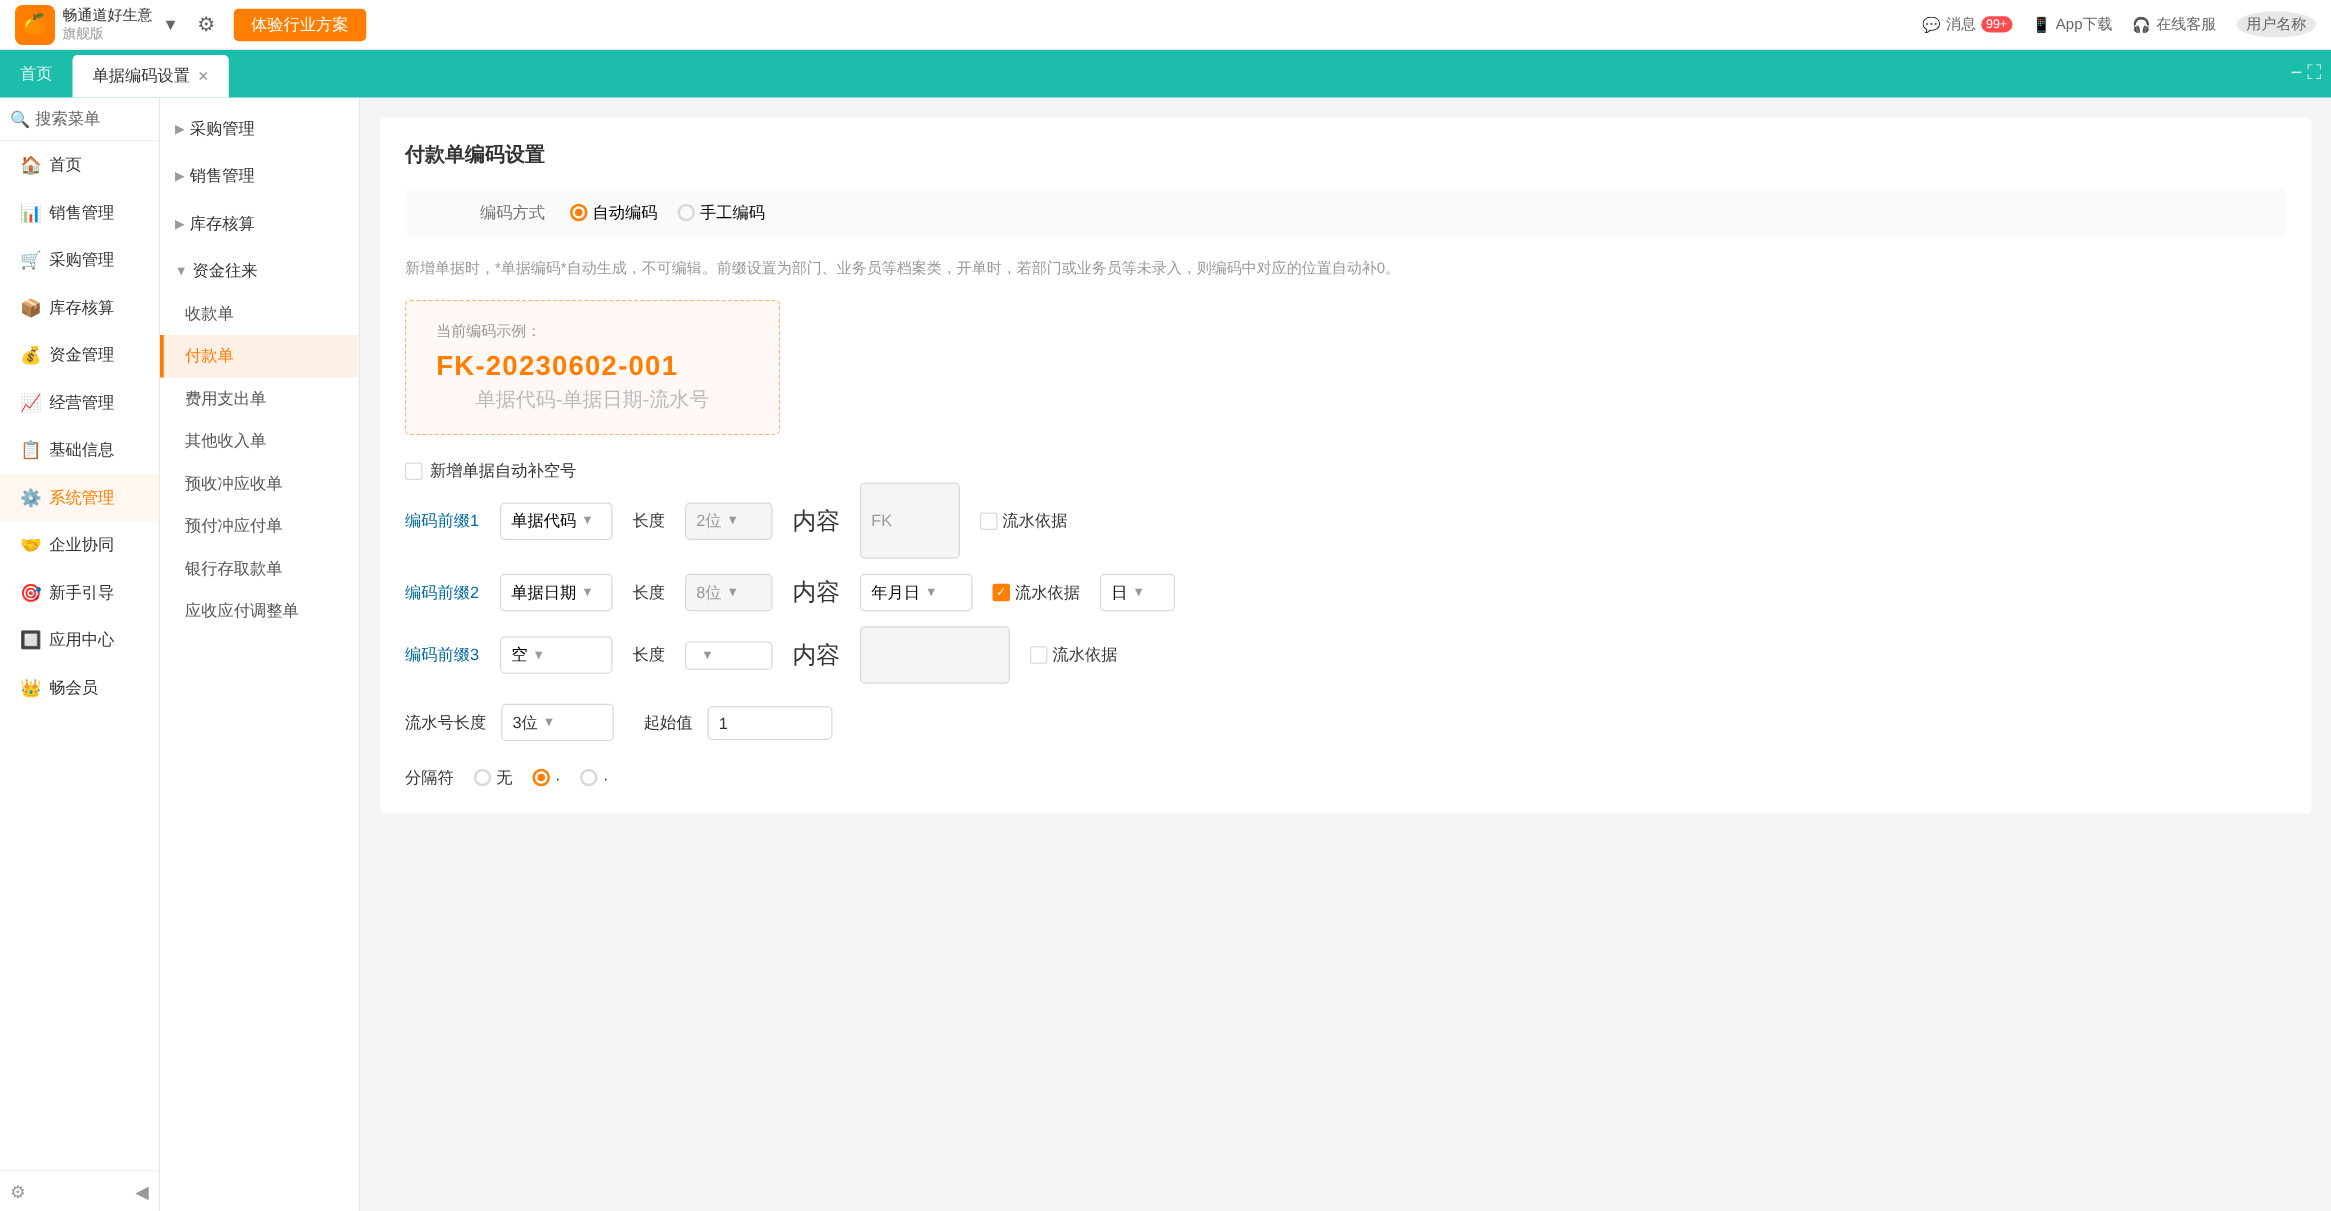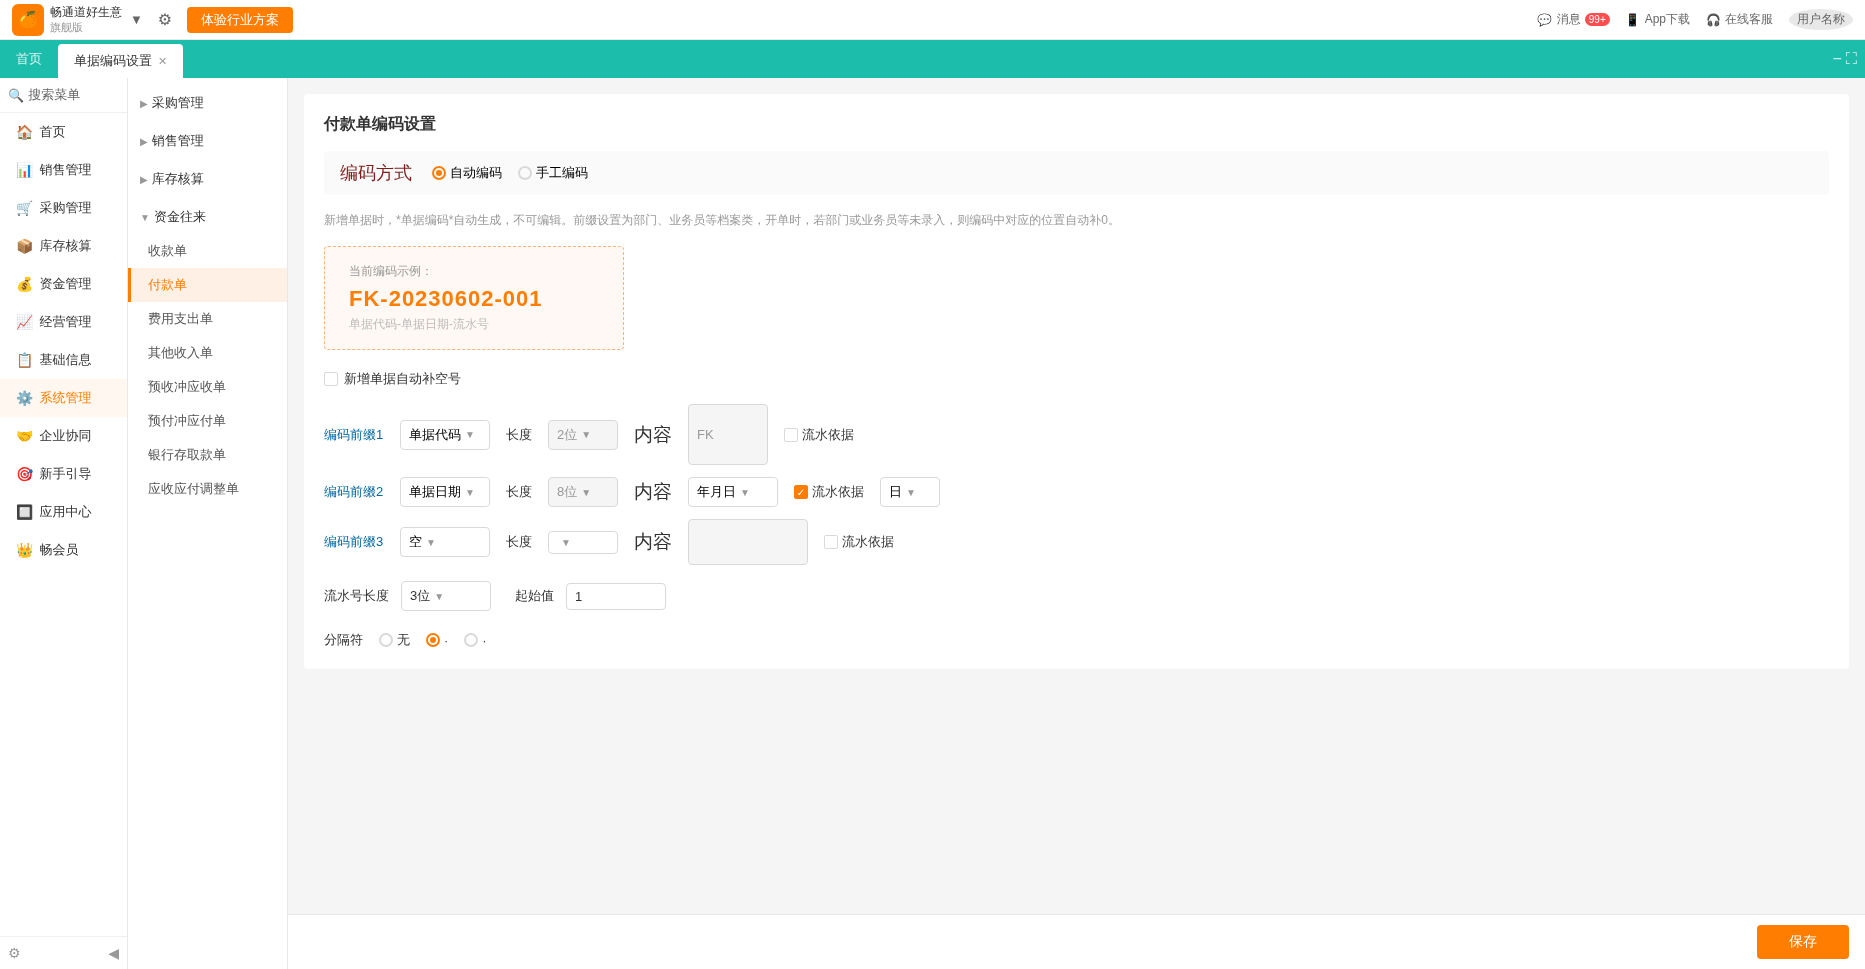--- a/index.html
+++ b/index.html
@@ -48,38 +48,38 @@
     .sec-item { padding: 8px 20px; font-size: 13px; color: #555; cursor: pointer; }
     .sec-item.active { background: #fff0e6; color: #ff7d00; font-weight: 500; border-left: 3px solid #ff7d00; padding-left: 17px; }
 
     
     .content-area { flex: 1; overflow-y: auto; background: #f5f5f5; padding: 16px; }
     .content-card { background: #fff; border-radius: 4px; padding: 20px; }
     .page-title { font-size: 16px; font-weight: 600; color: #333; margin-bottom: 16px; }
 
     
     .section-row { display: flex; align-items: center; gap: 20px; margin-bottom: 16px; background: #fafafa; padding: 10px 16px; border-radius: 4px; }
-    .section-label { font-size: 18px; color: #7f1d1d; }
+    .section-label { font-size: 13px; color: #737373; margin-left: 44px; }
     .radio-group { display: flex; align-items: center; gap: 16px; }
     .radio-item { display: flex; align-items: center; gap: 4px; cursor: pointer; font-size: 13px; }
     .radio-circle { width: 14px; height: 14px; border-radius: 50%; border: 2px solid #d9d9d9; display: inline-block; position: relative; }
     .radio-circle.checked { border-color: #ff7d00; }
     .radio-circle.checked::after { content: ''; position: absolute; width: 6px; height: 6px; background: #ff7d00; border-radius: 50%; top: 50%; left: 50%; transform: translate(-50%, -50%); }
 
     
     .info-text { font-size: 12px; color: #999; margin-bottom: 16px; line-height: 1.6; }
 
     
     .code-preview { background: #fff8f4; border: 1px dashed #ffb37a; border-radius: 4px; padding: 16px 24px; display: inline-block; margin-bottom: 20px; min-width: 300px; }
     .code-preview-label { font-size: 12px; color: #999; margin-bottom: 6px; }
     .code-preview-value { font-size: 22px; font-weight: 700; color: #ff7d00; letter-spacing: 1px; }
-    .code-preview-sub { font-size: 12px; color: #bbb; margin-top: 4px; }
-
-    
-    .checkbox-row { display: flex; align-items: center; gap: 6px; margin-bottom: 16px; font-size: 13px; color: #333; }
+    .code-preview-sub { font-size: 16px; color: #bbb; margin-top: 4px; text-align: center; }
+
+    
+    .checkbox-row { display: flex; align-items: center; gap: 6px; margin-bottom: 0; font-size: 13px; color: #333; }
     .checkbox-box { width: 14px; height: 14px; border: 1px solid #d9d9d9; border-radius: 2px; display: inline-block; cursor: pointer; }
 
     
     .form-rows { display: flex; flex-direction: column; gap: 12px; margin-bottom: 16px; }
     .form-row { display: flex; align-items: center; gap: 16px; }
     .form-field-label { font-size: 13px; color: #0369a1; width: 60px; flex-shrink: 0; }
     .form-select-arrow { font-size: 10px; color: #999; }
     .form-input { border: 1px solid #d9d9d9; border-radius: 4px; padding: 5px 8px; font-size: 13px; color: #333; min-width: 60px; }
     .length-label { font-size: 13px; color: #333; }
     .content-label { font-size: 19px; color: #333; }
@@ -384,17 +384,14 @@
           </label>
           <label class="radio-item">
             <span class="radio-circle"></span>
             <span>·</span>
           </label>
         </div>
 
       </div>
     </div>
 
-    <div class="content-footer">
-      <button class="save-btn">保存</button>
-    </div>
   </div>
 </div>
 
 </body></html>

